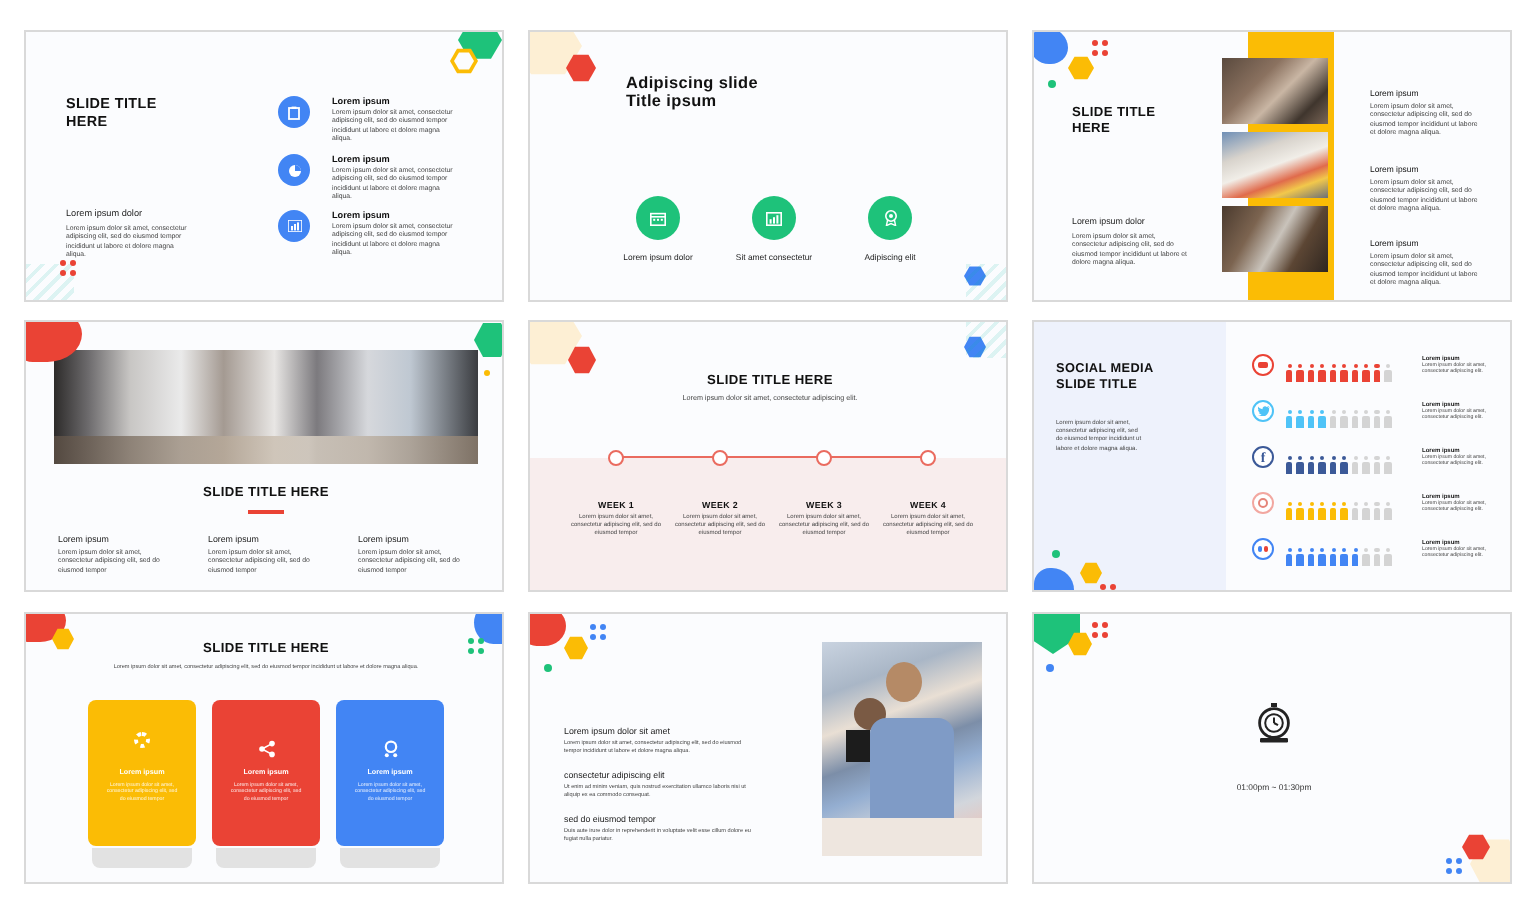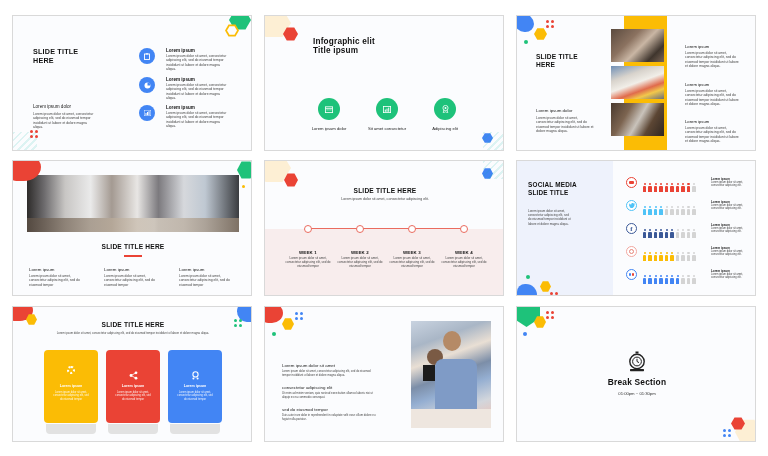--- a/index.html
+++ b/index.html
@@ -78,21 +78,21 @@
     <div class="abs small-h" style="left:153px;top:89px;">Lorem ipsum</div>
     <div class="abs tiny" style="left:153px;top:95px;width:62px;">Lorem ipsum dolor sit amet, consectetur adipiscing elit, sed do eiusmod tempor incididunt ut labore et dolore magna aliqua.</div>
   </div>
 
   <div class="slide" style="left:264px;top:15px;">
     <div class="hex" style="left:-8px;top:-8px;width:34px;height:30px;background:#fdefd4;"></div>
     <div class="hex" style="left:18px;top:11px;width:15px;height:14px;background:#ea4335;"></div>
     <div class="hex" style="right:10px;bottom:7px;width:11px;height:10px;background:#4285f4;"></div>
     <div class="stripes" style="right:0;bottom:0;width:20px;height:18px;"></div>
     <div class="abs title-bold" style="left:48px;top:21px;font-size:8.2px;line-height:9.4px;font-weight:800;">
-      <div>Infographic elit</div>
+      <div>Adipiscing slide</div>
         <div>Title ipsum</div>
     </div>
     <div class="circle-ic" style="left:53px;top:82px;width:22px;height:22px;background:#1ec27a;">
       <svg width="8" height="7" viewBox="0 0 8 7">
           <rect x="0.4" y="0.8" width="7.2" height="5.8" fill="none" stroke="#fff" stroke-width="0.8"></rect>
           <line x1="0.4" y1="2.4" x2="7.6" y2="2.4" stroke="#fff" stroke-width="0.8"></line>
           <rect x="1.6" y="3.4" width="1" height="1" fill="#fff"></rect>
           <rect x="3.5" y="3.4" width="1" height="1" fill="#fff"></rect>
           <rect x="5.4" y="3.4" width="1" height="1" fill="#fff"></rect>
         </svg>
@@ -336,17 +336,16 @@
     <div class="abs" style="left:110px;top:44px;width:20px;height:22px;">
       <svg width="20" height="22" viewBox="0 0 20 22">
           <rect x="8.5" y="0.5" width="3" height="2" fill="#222"></rect>
           <circle cx="10" cy="10.5" r="7.2" fill="none" stroke="#222" stroke-width="1.4"></circle>
           <circle cx="10" cy="10.5" r="4.4" fill="none" stroke="#222" stroke-width="1"></circle>
           <line x1="10" y1="10.5" x2="10" y2="7.8" stroke="#222" stroke-width="1"></line>
           <line x1="10" y1="10.5" x2="12" y2="11.6" stroke="#222" stroke-width="1"></line>
           <rect x="3" y="18" width="14" height="2.2" rx="0.6" fill="#222"></rect>
         </svg>
     </div>
-    <div class="abs title-bold" style="left:0;top:70px;width:240px;text-align:center;font-size:8.4px;font-weight:800;">Break Section</div>
     <div class="abs lbl" style="left:0;top:84px;width:240px;text-align:center;font-size:4.2px;color:#333;">01:00pm ~ 01:30pm</div>
   </div>
 
 </div>
 
 </body></html>

